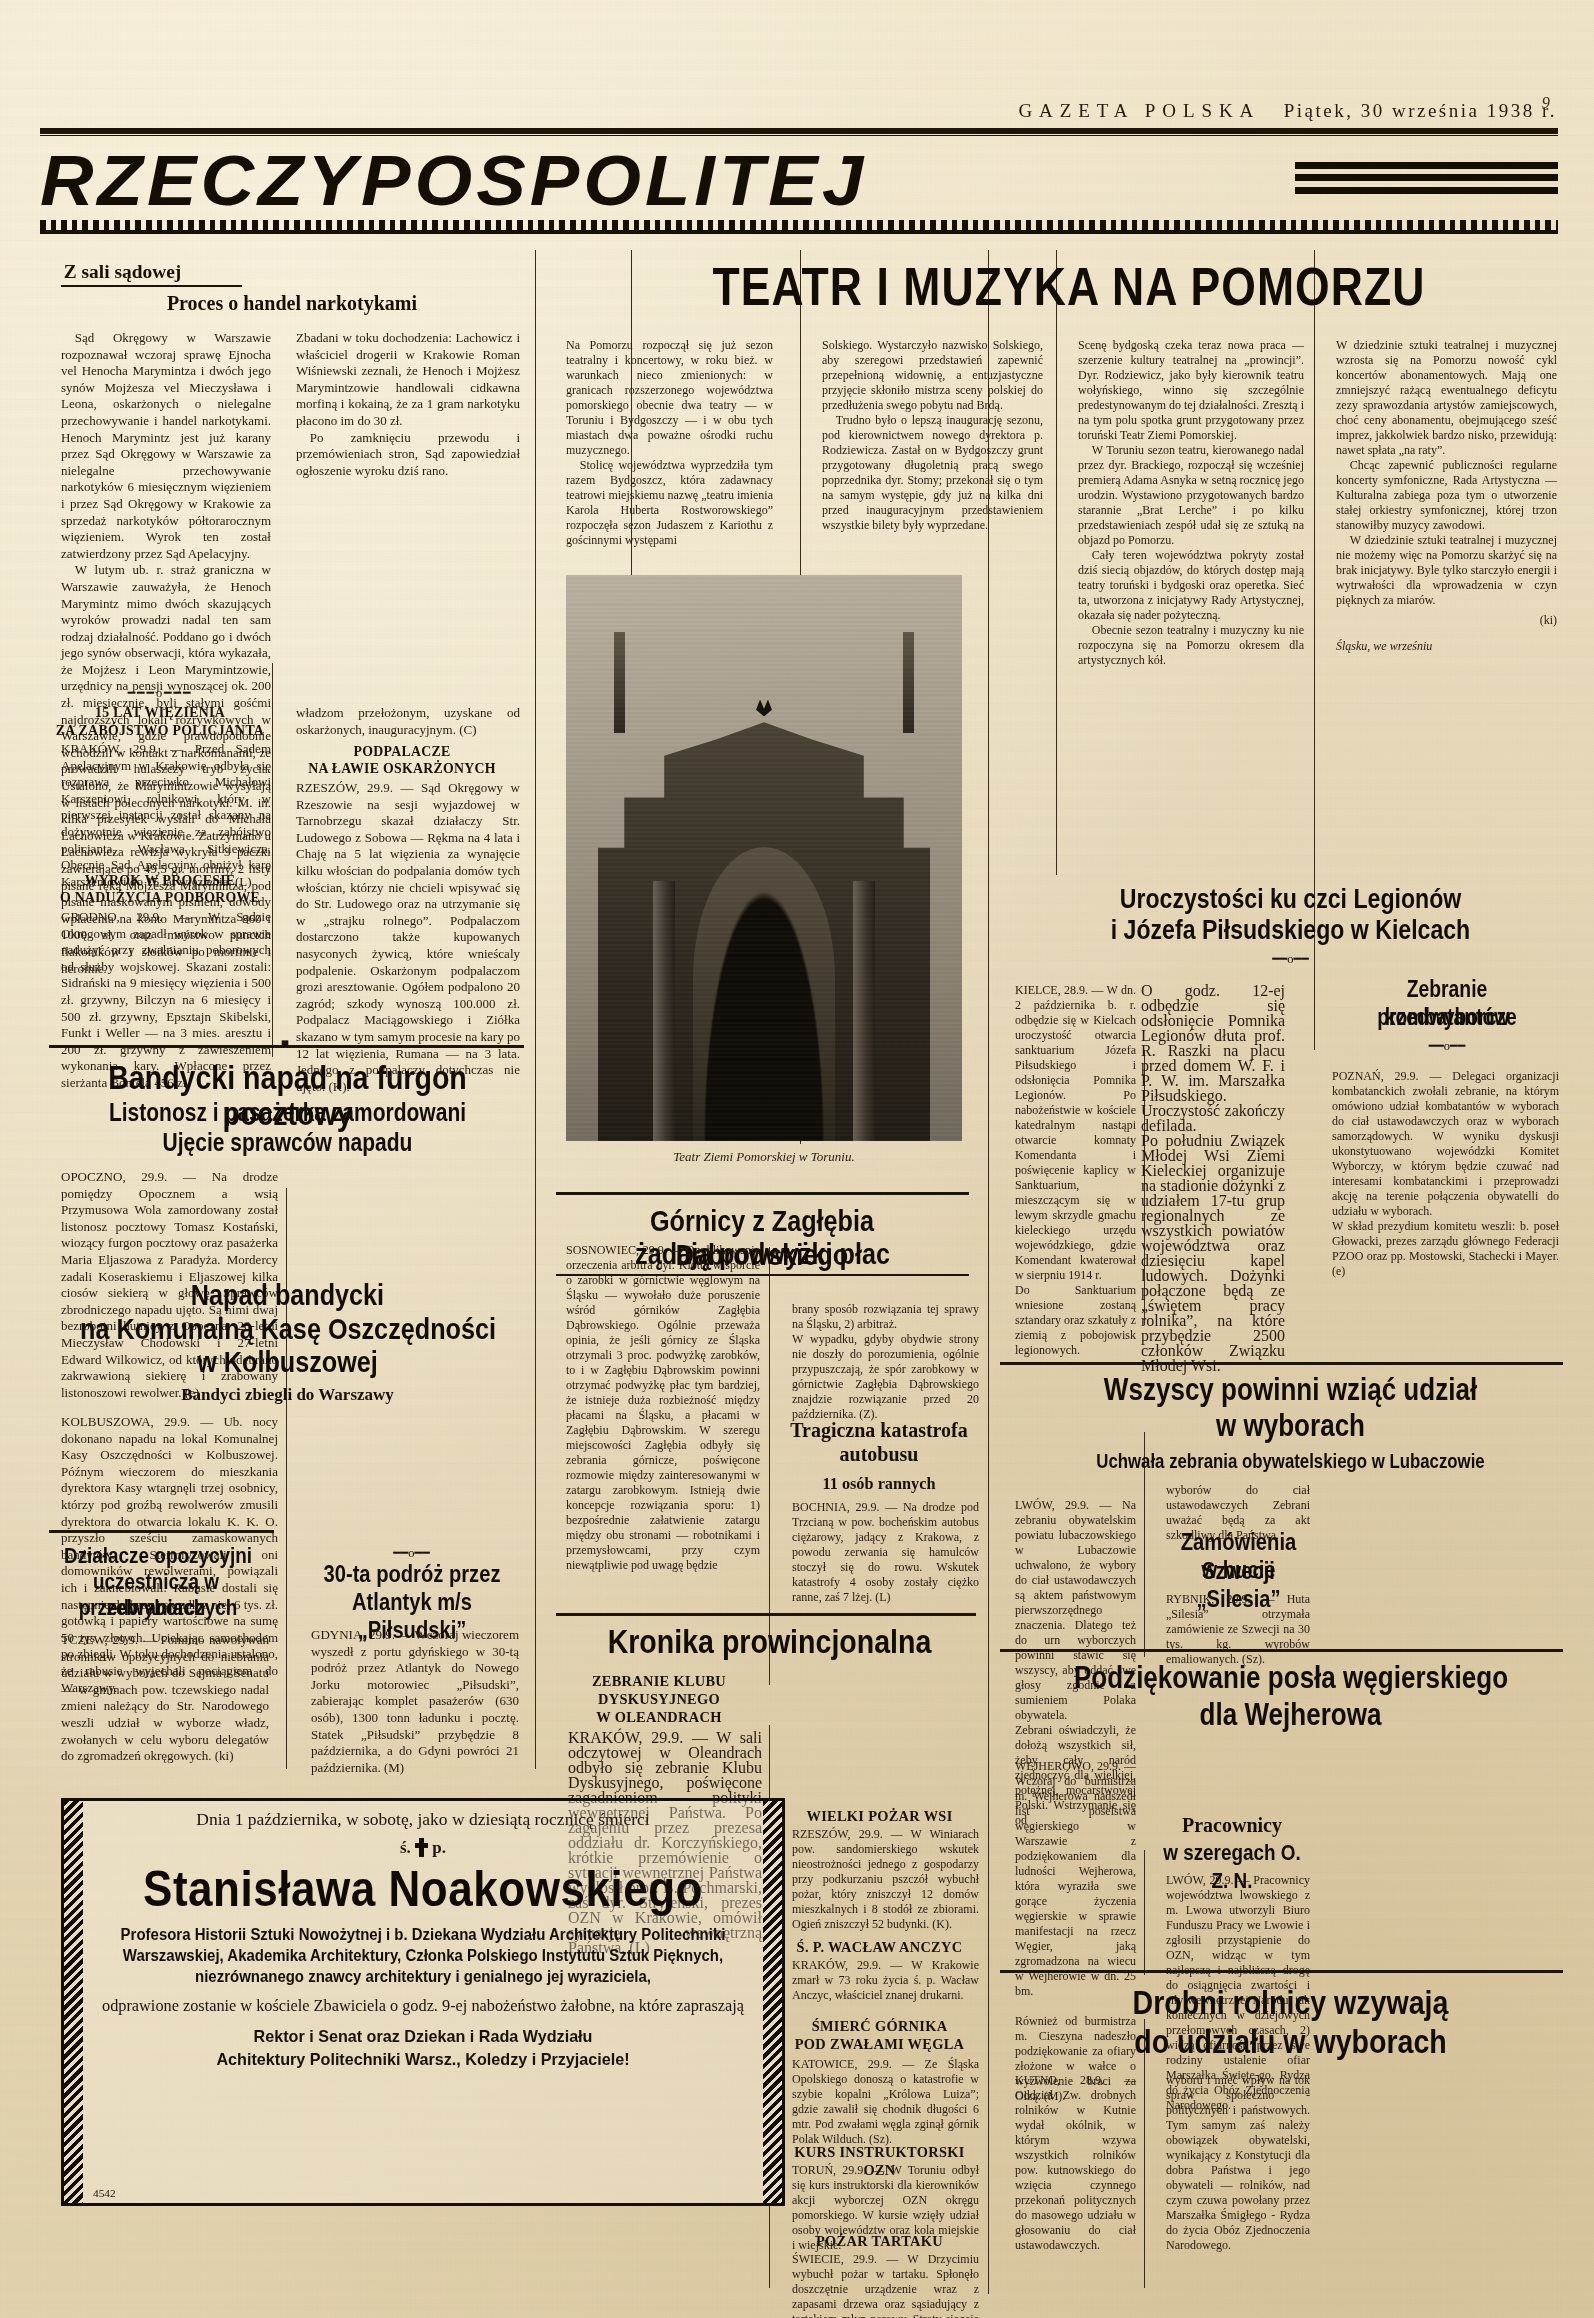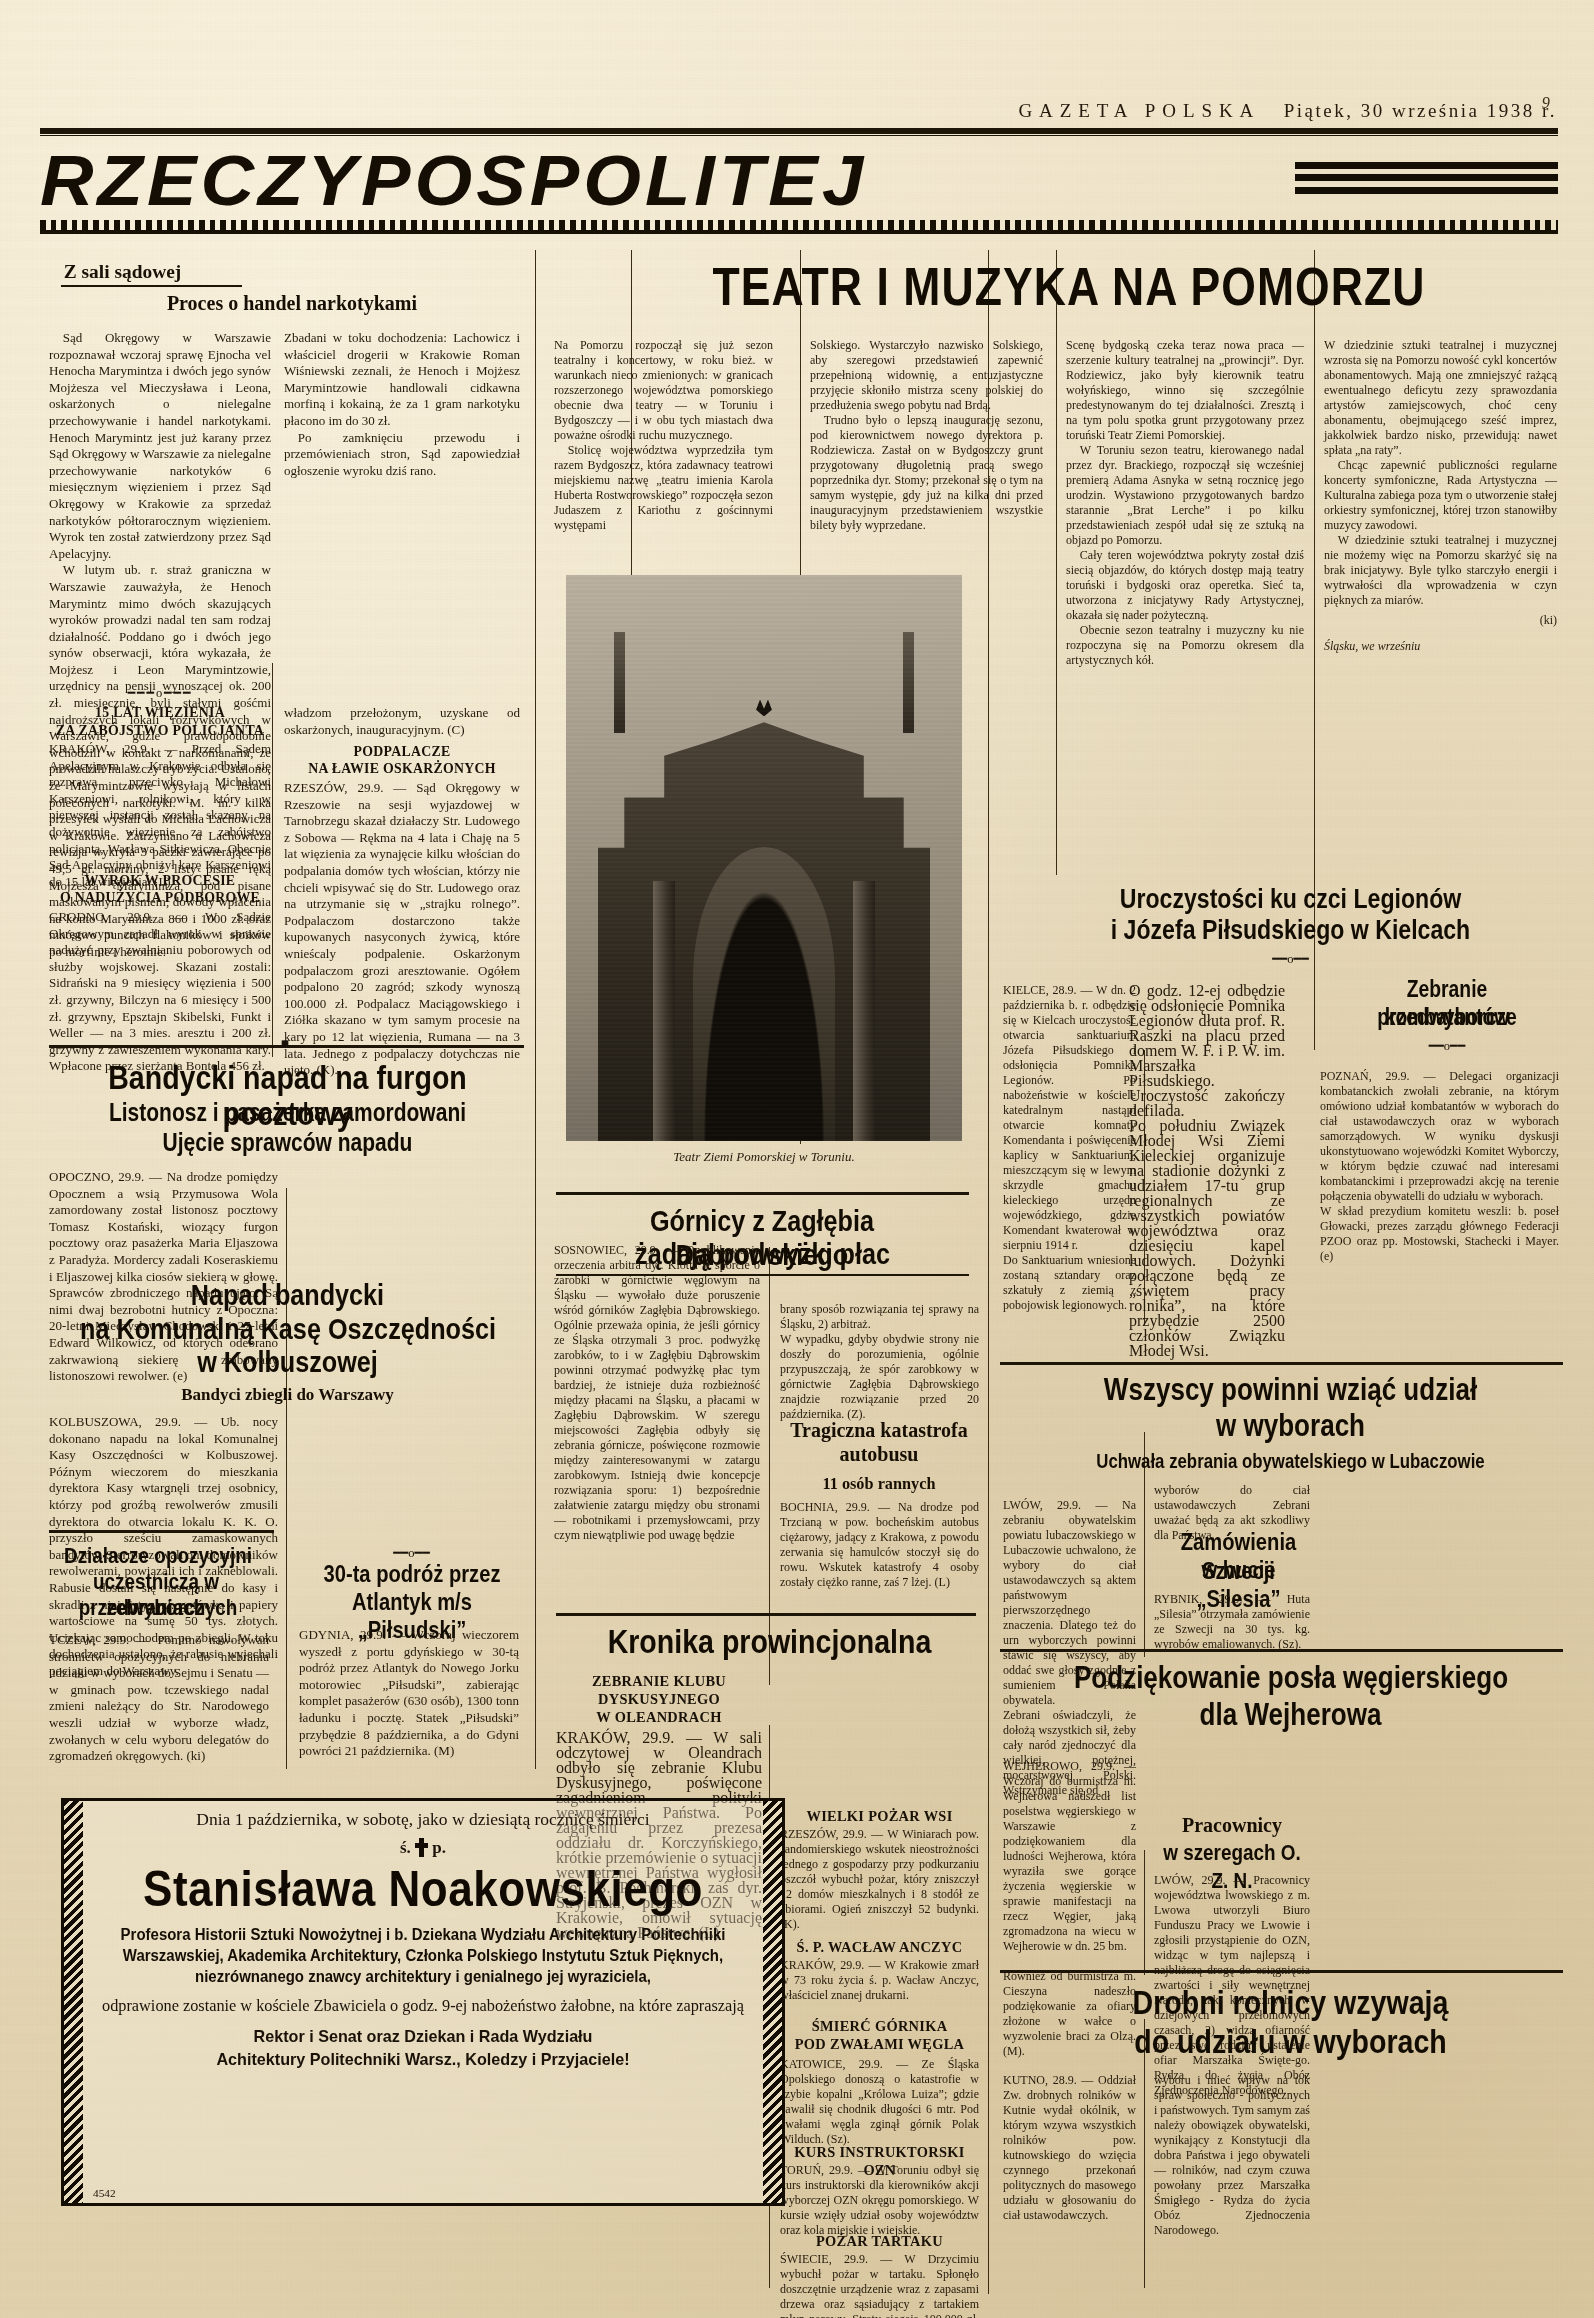--- a/index.html
+++ b/index.html
@@ -51,21 +51,21 @@
   .wave { position:absolute; left:40px; top:220px; width:1518px; height:13.8px;
     background:
       repeating-linear-gradient(90deg, #161005 0 5.6px, rgba(0,0,0,0) 5.6px 10.6px);
     mask-image: radial-gradient(circle at 50% 120%, #000 70%, #000 70%);
   }
   .wave2 { position:absolute; left:40px; top:230px; width:1518px; height:4.4px; background:#161005; }
 
   
   .col { position:absolute; font-size:13px; line-height:16.6px; text-align:justify;
          font-family:"Liberation Serif", serif; color:#241a0b; hyphens:auto; }
-  .col p { margin:0 0 0 0; text-indent:13.8px; }
+  .col p { margin:0 0 0 12px; text-indent:13.8px; }
   .col p.noind { text-indent:0; }
 
   .vrule { position:absolute; width:1.3px; background:#3a2c14; }
   .hrule { position:absolute; height:1.3px; background:#2b2010; }
   .hrule-thick { position:absolute; height:3.1px; background:#1d1507; }
 
   
   .hl-cond {
     font-family:"Liberation Sans", sans-serif; font-weight:700;
     transform: scaleX(.84); transform-origin:center center;

